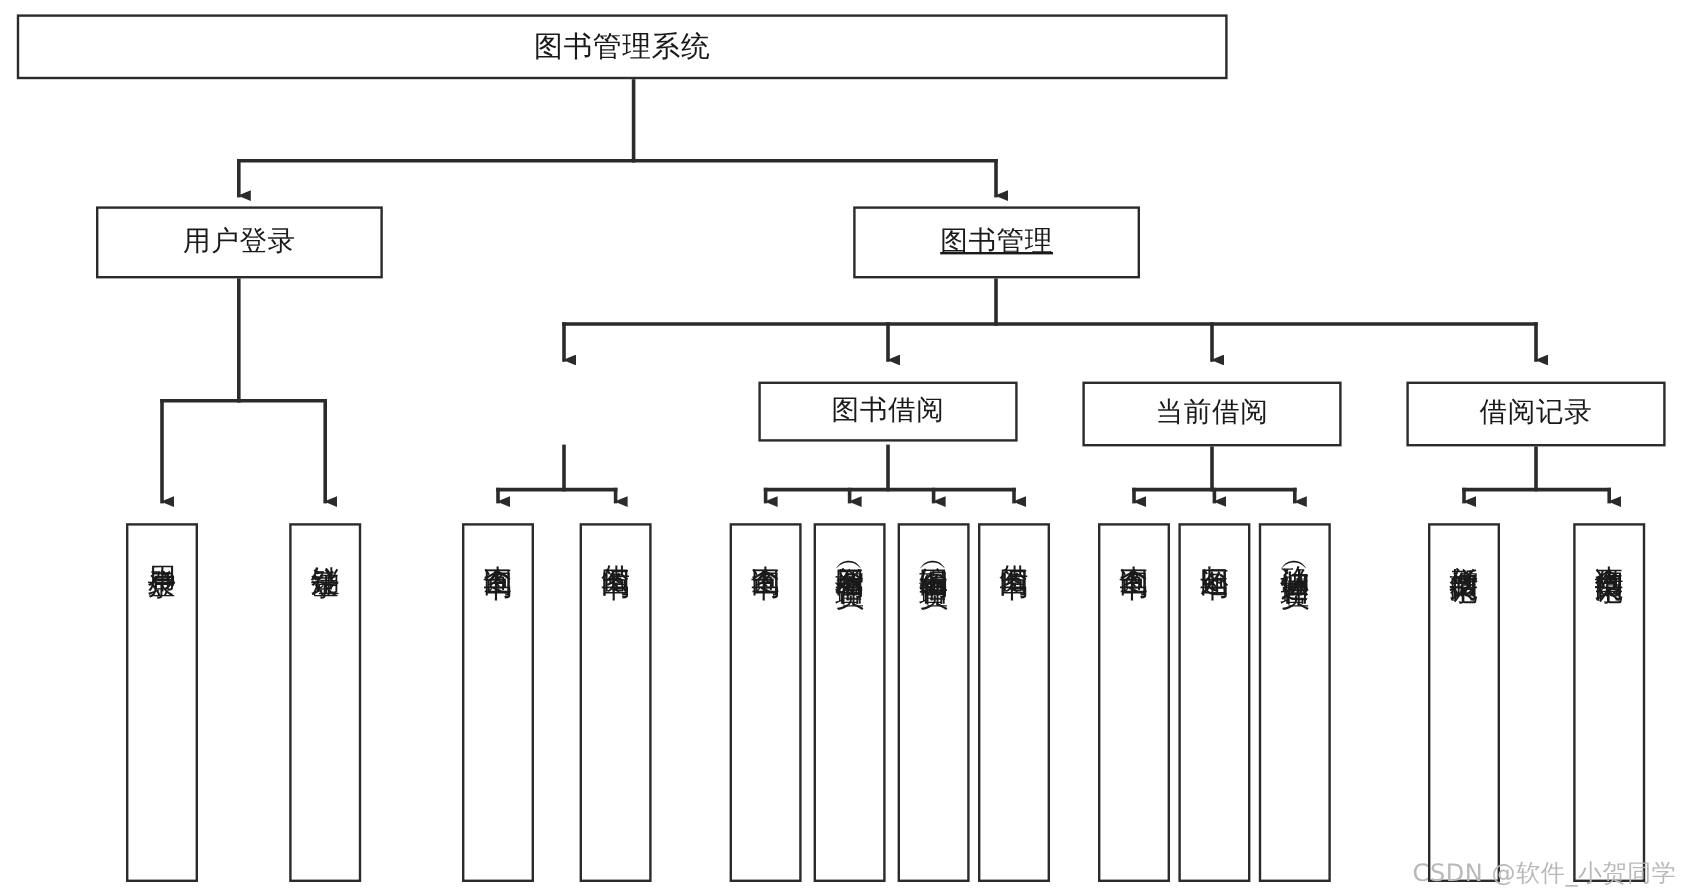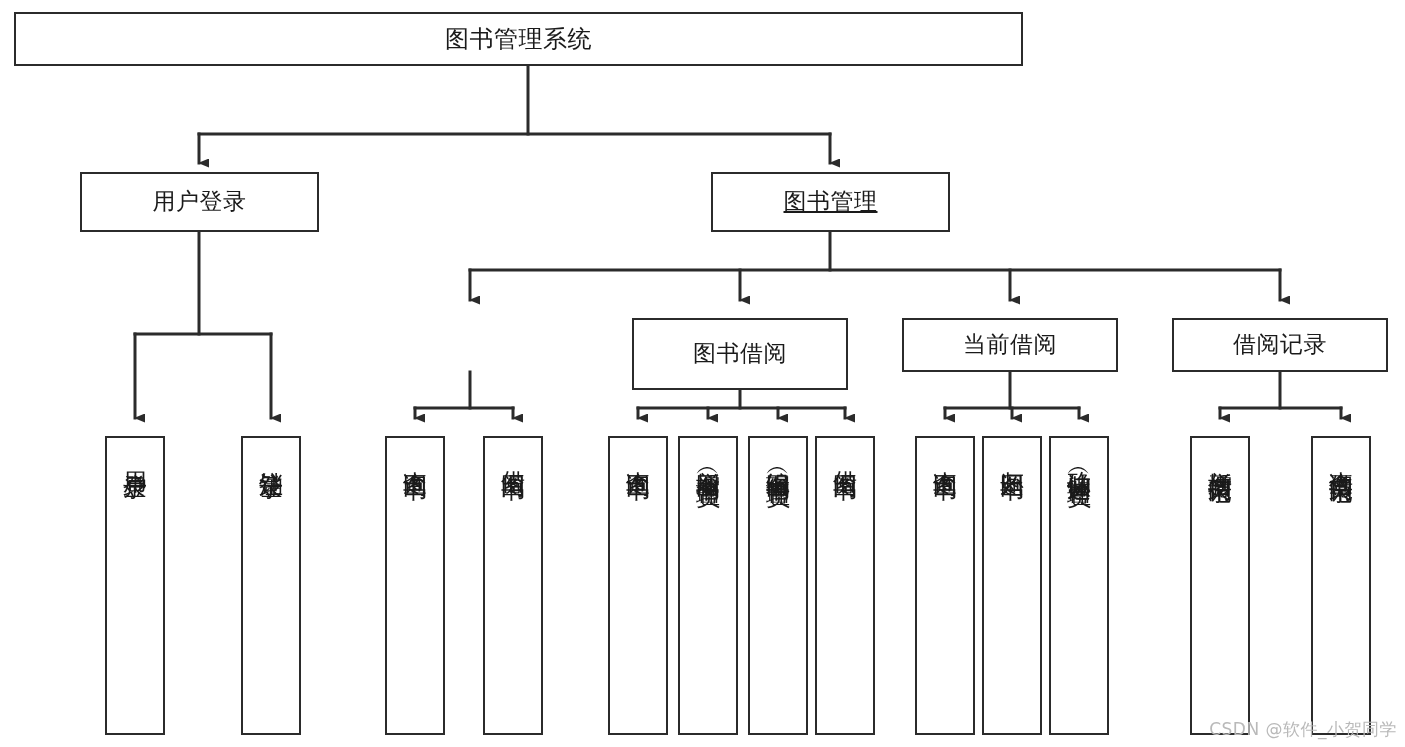--- a/index.html
+++ b/index.html
@@ -61,21 +61,21 @@
     text-orientation: upright;
     font-size: 24px;
     line-height: 1;
     letter-spacing: 2px;
     white-space: nowrap;
   }
   #watermark {
     position: absolute;
     right: 8px;
     bottom: 6px;
-    font-size: 17px;
+    font-size: 20px;
     color: #b9b9b9;
     letter-spacing: 0.5px;
     white-space: nowrap;
     pointer-events: none;
   }
 </style>
 </head>
 <body>
 
 <div id="diagram-root">
@@ -149,21 +149,21 @@
     <span class="node-label">图书管理系统</span>
   </div>
 
   <div class="node horizontal" style="left:80px; top:172px; width:239px; height:60px;">
     <span class="node-label">用户登录</span>
   </div>
   <div class="node horizontal" style="left:711px; top:172px; width:239px; height:60px;text-decoration:underline;">
     <span class="node-label">图书管理</span>
   </div>
 
-  <div class="node horizontal" style="left:632px; top:318px; width:216px; height:72px;">
+  <div class="node horizontal" style="left:632px; top:318px; width:216px; height:50px;">
     <span class="node-label">图书借阅</span>
   </div>
   <div class="node horizontal" style="left:1172px; top:318px; width:216px; height:54px;">
     <span class="node-label">借阅记录</span>
   </div>
   <div class="node horizontal" style="left:902px; top:318px; width:216px; height:54px;">
     <span class="node-label">当前借阅</span>
   </div>
 
   <div class="node vertical" style="left:105px; top:436px; width:60px; height:299px;">

